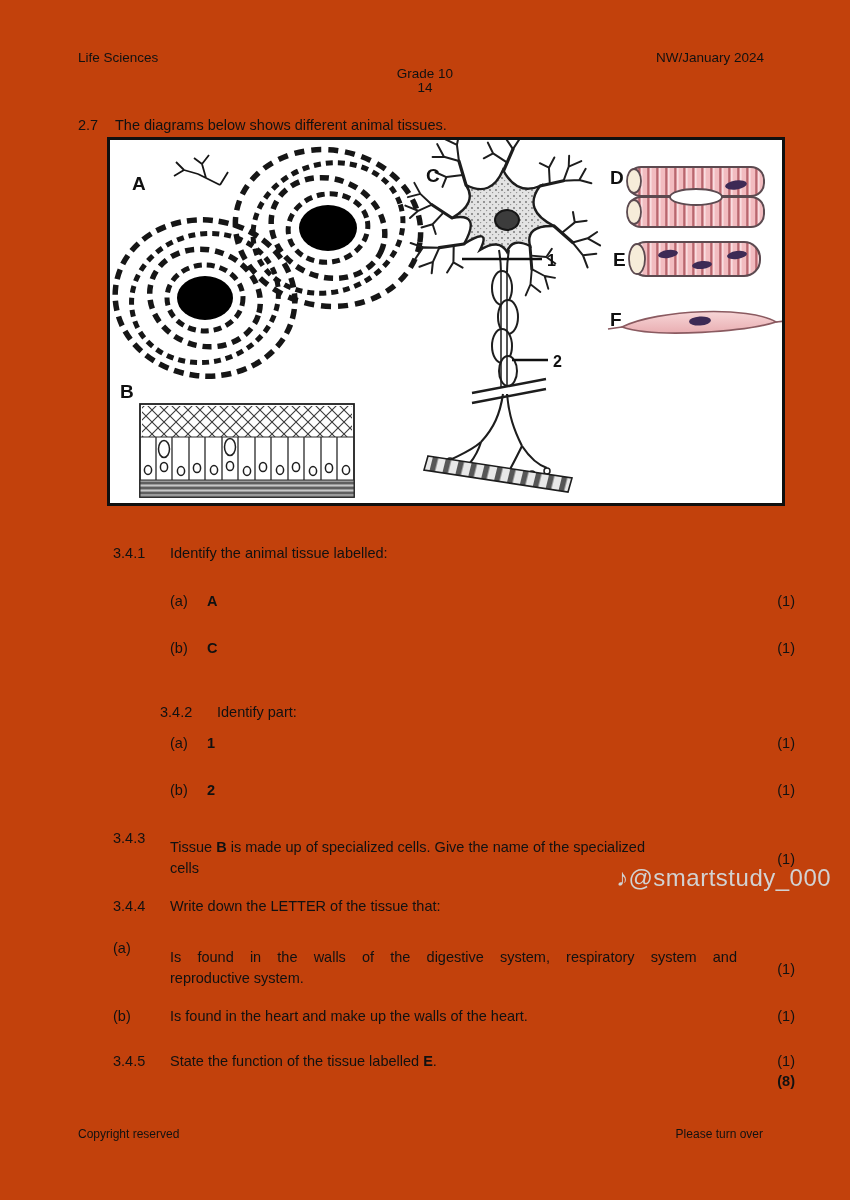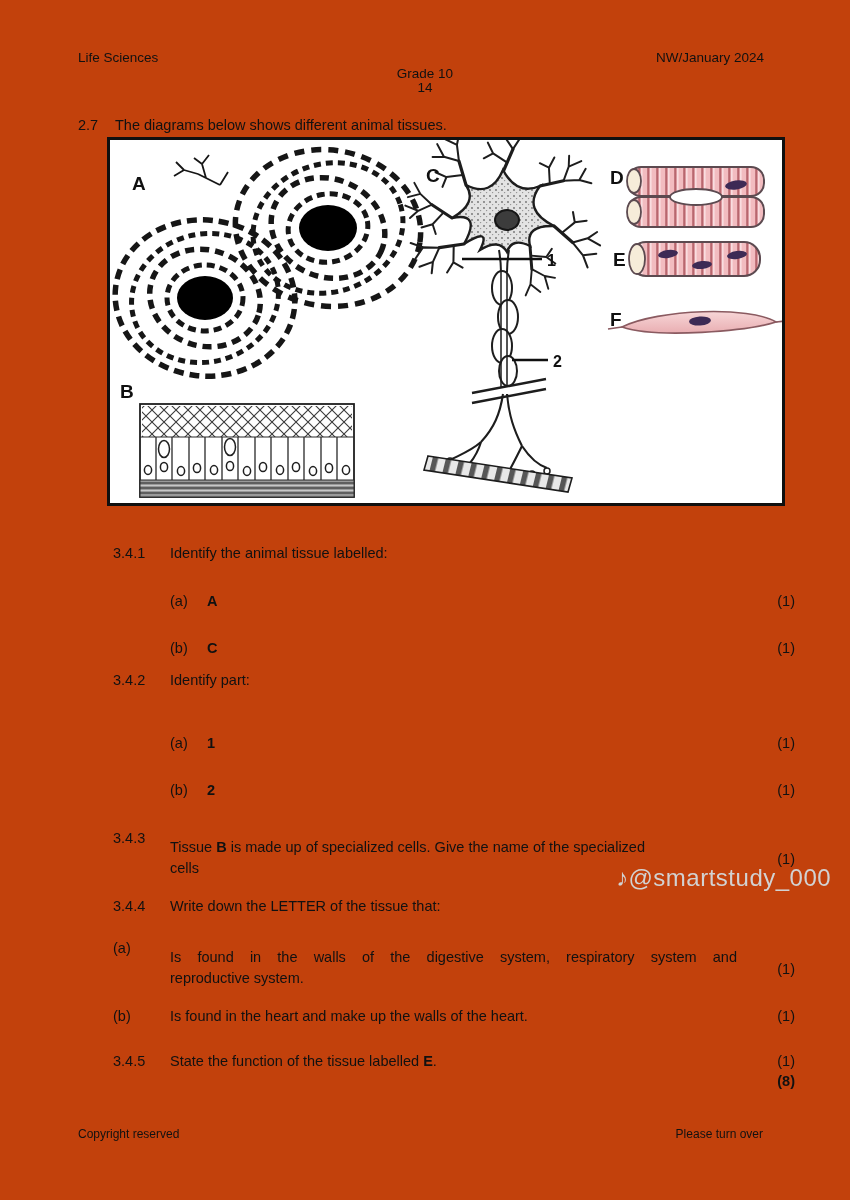--- a/index.html
+++ b/index.html
@@ -230,21 +230,21 @@
     <span class="sublabel-in">(a)</span>
     <span class="boldletter">A</span>
     <span class="marks">(1)</span>
   </div>
   <div class="row" style="top:640px;">
     <span class="sublabel-in">(b)</span>
     <span class="boldletter">C</span>
     <span class="marks">(1)</span>
   </div>
 
-  <div class="row" style="top:672px;">
+  <div class="row" style="top:704px;margin-left:47px;">
     <span class="qnum">3.4.2</span>
     <span class="qtext">Identify part:</span>
   </div>
   <div class="row" style="top:735px;">
     <span class="sublabel-in">(a)</span>
     <span class="boldletter">1</span>
     <span class="marks">(1)</span>
   </div>
   <div class="row" style="top:782px;">
     <span class="sublabel-in">(b)</span>

